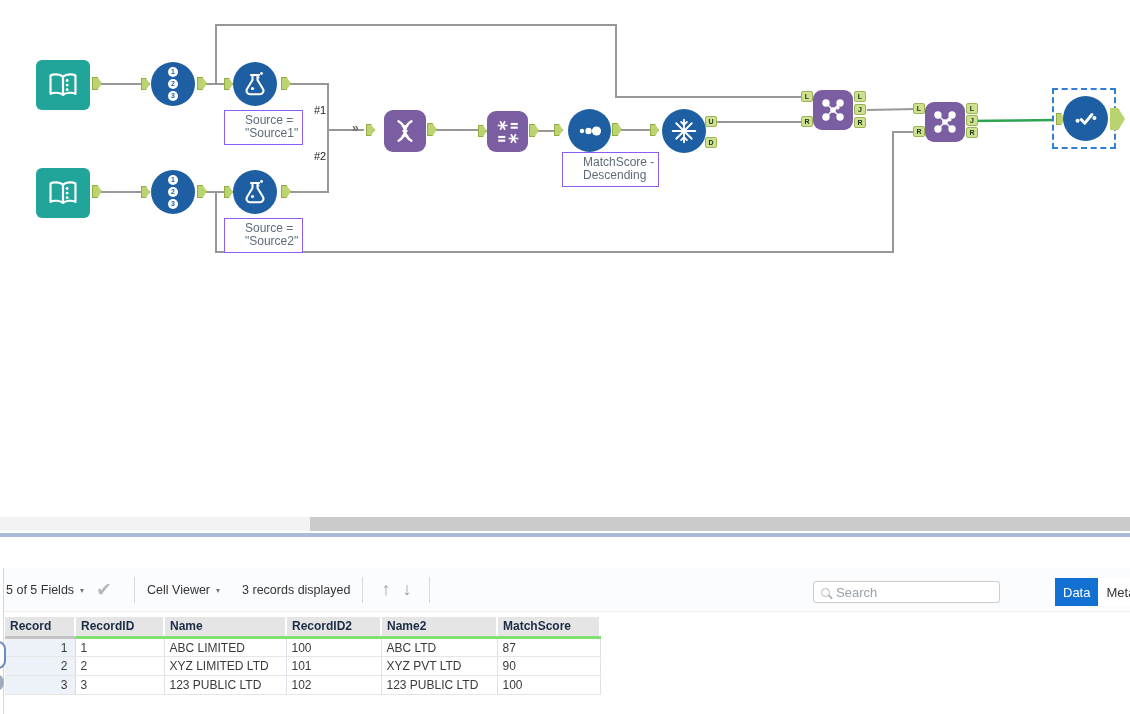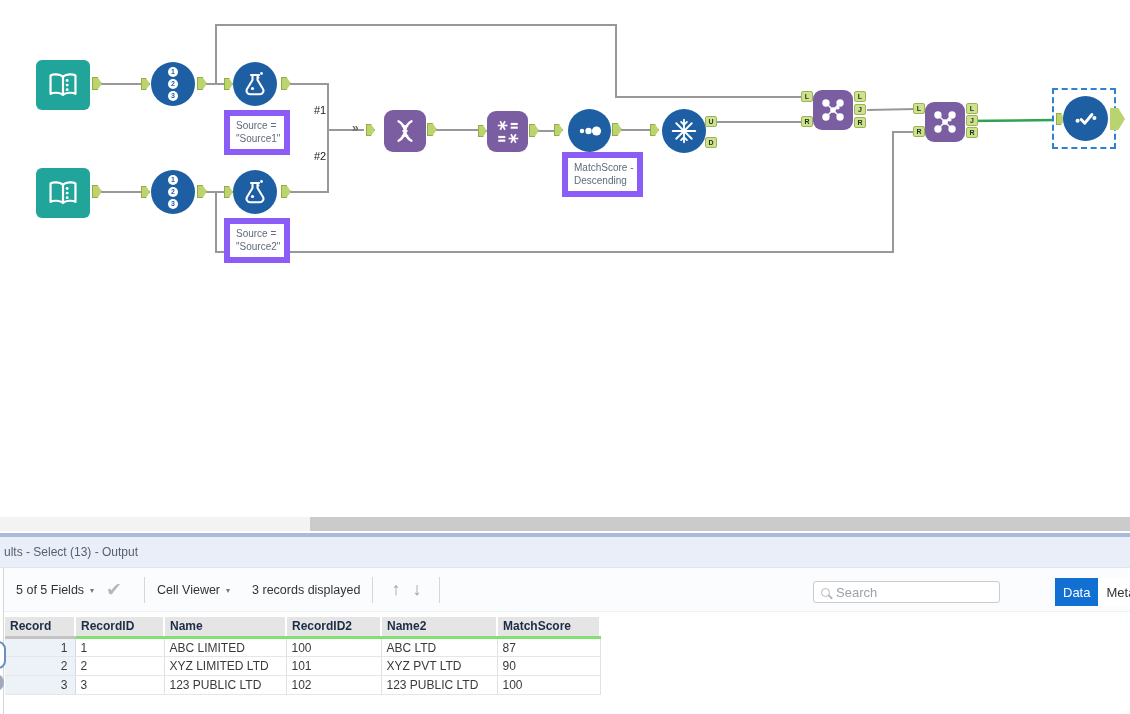--- a/index.html
+++ b/index.html
@@ -17,22 +17,22 @@
   .purple { background:#7b5da1; }
   .anchor-out { position:absolute; width:10px; height:13px; background:#bcd46f;
     clip-path:polygon(0 0,55% 0,100% 50%,55% 100%,0 100%); box-shadow:inset 0 0 0 1px #93ad43; }
   .anchor-in { position:absolute; width:9px; height:12px; background:#bcd46f;
     clip-path:polygon(0 0,55% 0,100% 50%,55% 100%,0 100%); box-shadow:inset 0 0 0 1px #93ad43; }
   .anchor-big { position:absolute; width:15px; height:22px; background:#b9d36f;
     clip-path:polygon(0 0,55% 0,100% 50%,55% 100%,0 100%); }
   .port { position:absolute; width:12px; height:11px; background:#cfe18e; border:1px solid #9cb455;
     border-radius:2px; font-size:7px; font-weight:bold; color:#17331b; display:flex;
     align-items:center; justify-content:center; line-height:1; }
-  .ann { position:absolute; background:#fff; border:6px solid #8b5cf6; color:#5d6b7b;
-    font-size:10px; line-height:13px; padding:3px 4px 4px 6px; white-space:nowrap; }
+  .ann { position:absolute; background:#fff; border:1px solid #8b5cf6; color:#5d6b7b;
+    font-size:12px; line-height:13px; padding:3px 4px 4px 20px; white-space:nowrap; }
   .hash { position:absolute; font-size:11px; color:#222; }
   .multi-in { position:absolute; font-size:12px; font-weight:bold; color:#666; }
   .sel-box { position:absolute; left:1052px; top:88px; width:64px; height:61px;
     border:2px dashed #2f80d4; background:#fff; }
 
   
   .hscroll { position:absolute; left:0; top:517px; width:1130px; height:14px; background:#f3f3f3; }
   .hscroll-thumb { position:absolute; left:310px; top:0; width:820px; height:14px; background:#cbcbcb; }
   .blue-band { position:absolute; left:0; top:533px; width:1130px; height:4px; background:#a9bbd8; }
   .panel-header { position:absolute; left:0; top:537px; width:1130px; height:31px; background:#e9eef9;
@@ -311,29 +311,26 @@
       </svg>
     </div>
     <div class="anchor-big" style="left:1110px;top:108px;"></div>
   </div>
 
   <div class="hscroll">
     <div class="hscroll-thumb"></div>
   </div>
   <div class="blue-band"></div>
 
-  <div class="panel-header">
-    <span>ults - Select (13) - Output</span>
-  </div>
 
   <div class="panel-body"></div>
   <div class="panel-left-border"></div>
 
   <div class="toolbar">
-    <span class="tb-text" style="margin-left:12px;">5 of 5 Fields</span>
+    <span class="tb-text" style="margin-left:2px;">5 of 5 Fields</span>
     <span class="caret">▾</span>
     <span class="big-check">✔</span>
     <span class="tb-sep"></span>
     <span class="tb-text">Cell Viewer</span>
     <span class="caret">▾</span>
     <span class="tb-text" style="margin-left:22px;">3 records displayed</span>
     <span class="tb-sep"></span>
     <span class="nav-arrow">↑</span>
     <span class="nav-arrow">↓</span>
     <span class="tb-sep"></span>

